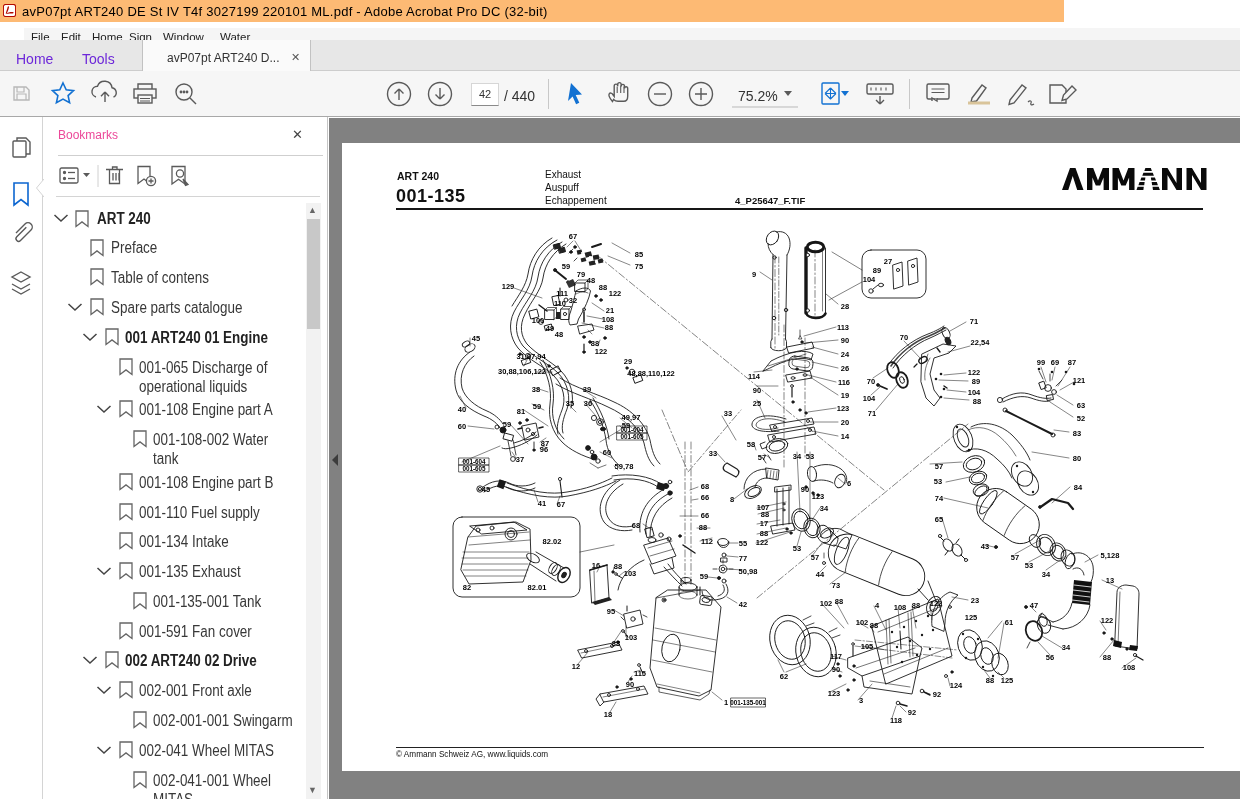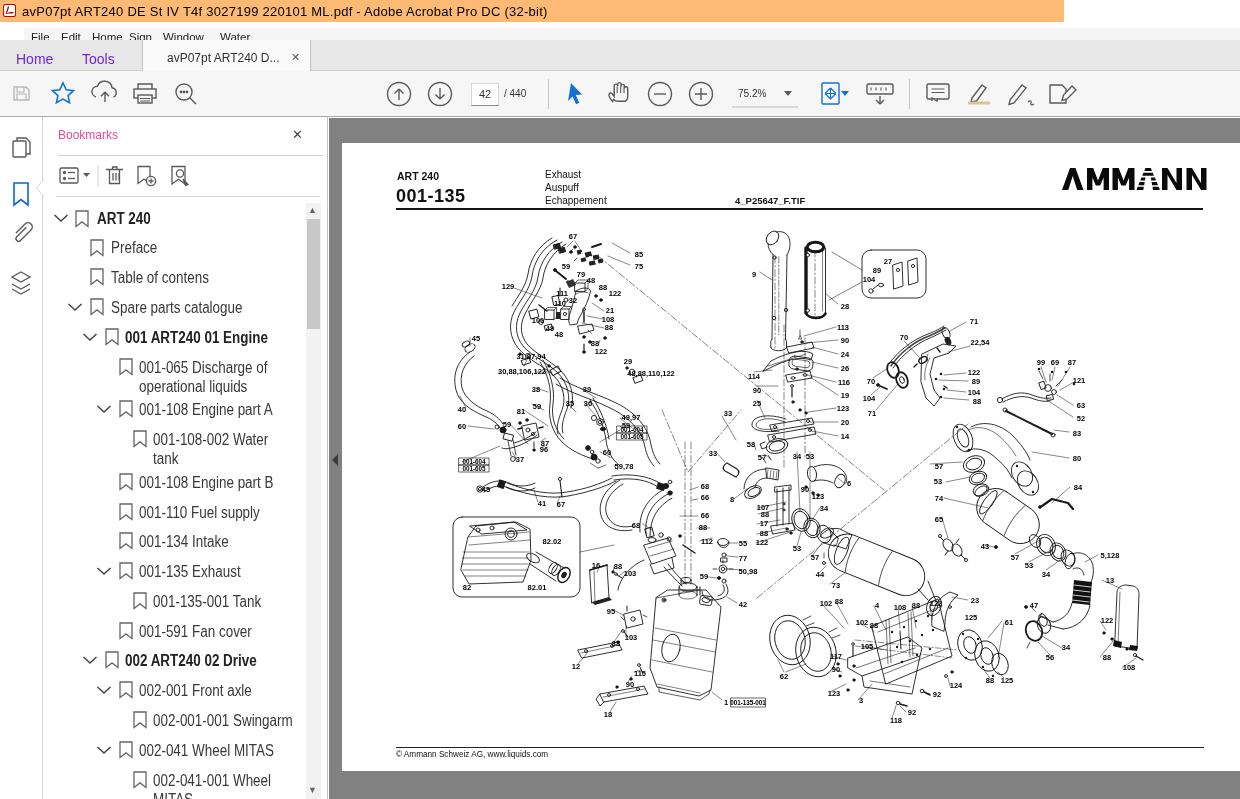--- a/index.html
+++ b/index.html
@@ -13,21 +13,21 @@
   #menubar { position:absolute; left:0; top:28px; width:1240px; height:18px; background:#f5f5f5; font-size:11.5px; color:#222;margin-left:24px; }
   #menubar span { position:absolute; top:3px; }
   
   #tabbar { position:absolute; left:0; top:40px; width:1240px; height:31px; background:#e7e7e7; border-bottom:1px solid #cdcdcd; }
   .tab { position:absolute; top:0; height:31px; font-size:14px; color:#6d28d9; }
   #tab-doc { left:142px; width:169px; background:#fafafa; border-left:1px solid #c2c2c2; border-right:1px solid #c2c2c2; }
   
   #toolbar { position:absolute; left:0; top:71px; width:1240px; height:46px; background:#f6f6f6; border-bottom:1px solid #a8a8a8; }
   .sep { position:absolute; top:8px; width:1px; height:30px; background:#c8c8c8; }
   #pagebox { position:absolute; left:471px; top:12px; width:28px; height:23px; background:#fff; border:1px solid #d6d6d6; border-bottom:1px solid #8a8a8a; font-size:11px; color:#333; text-align:center; line-height:21px; }
-  .tbtxt { position:absolute; font-size:10px; color:#333; }
+  .tbtxt { position:absolute; font-size:14px; color:#333; }
   
   #leftstrip { position:absolute; left:0; top:117px; width:42px; height:682px; background:#fff; }
   
   #panel { position:absolute; left:42px; top:117px; width:286px; height:682px; background:#fff; border-right:1px solid #c5c5c5; border-left:1px solid #d4d4d4; }
   #panel-title { position:absolute; left:15px; top:11px; font-size:12px; color:#ec4899; }
   #panel-close { position:absolute; left:249px; top:10px; font-size:13px; color:#444; }
   #panel-toolsep { position:absolute; left:13px; top:79px; width:264px; height:1px; background:#d4d4d4; }
   .trow { position:absolute; font-size:16px; color:#383838; white-space:nowrap; transform:scaleX(0.84); transform-origin:0 0; }
   .trow b { font-weight:bold; color:#222; }
   

